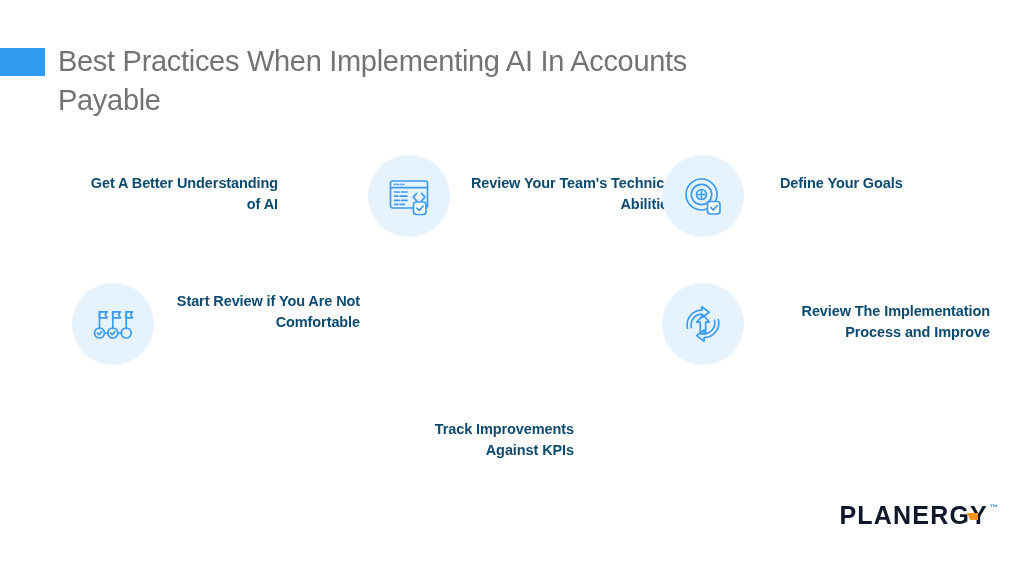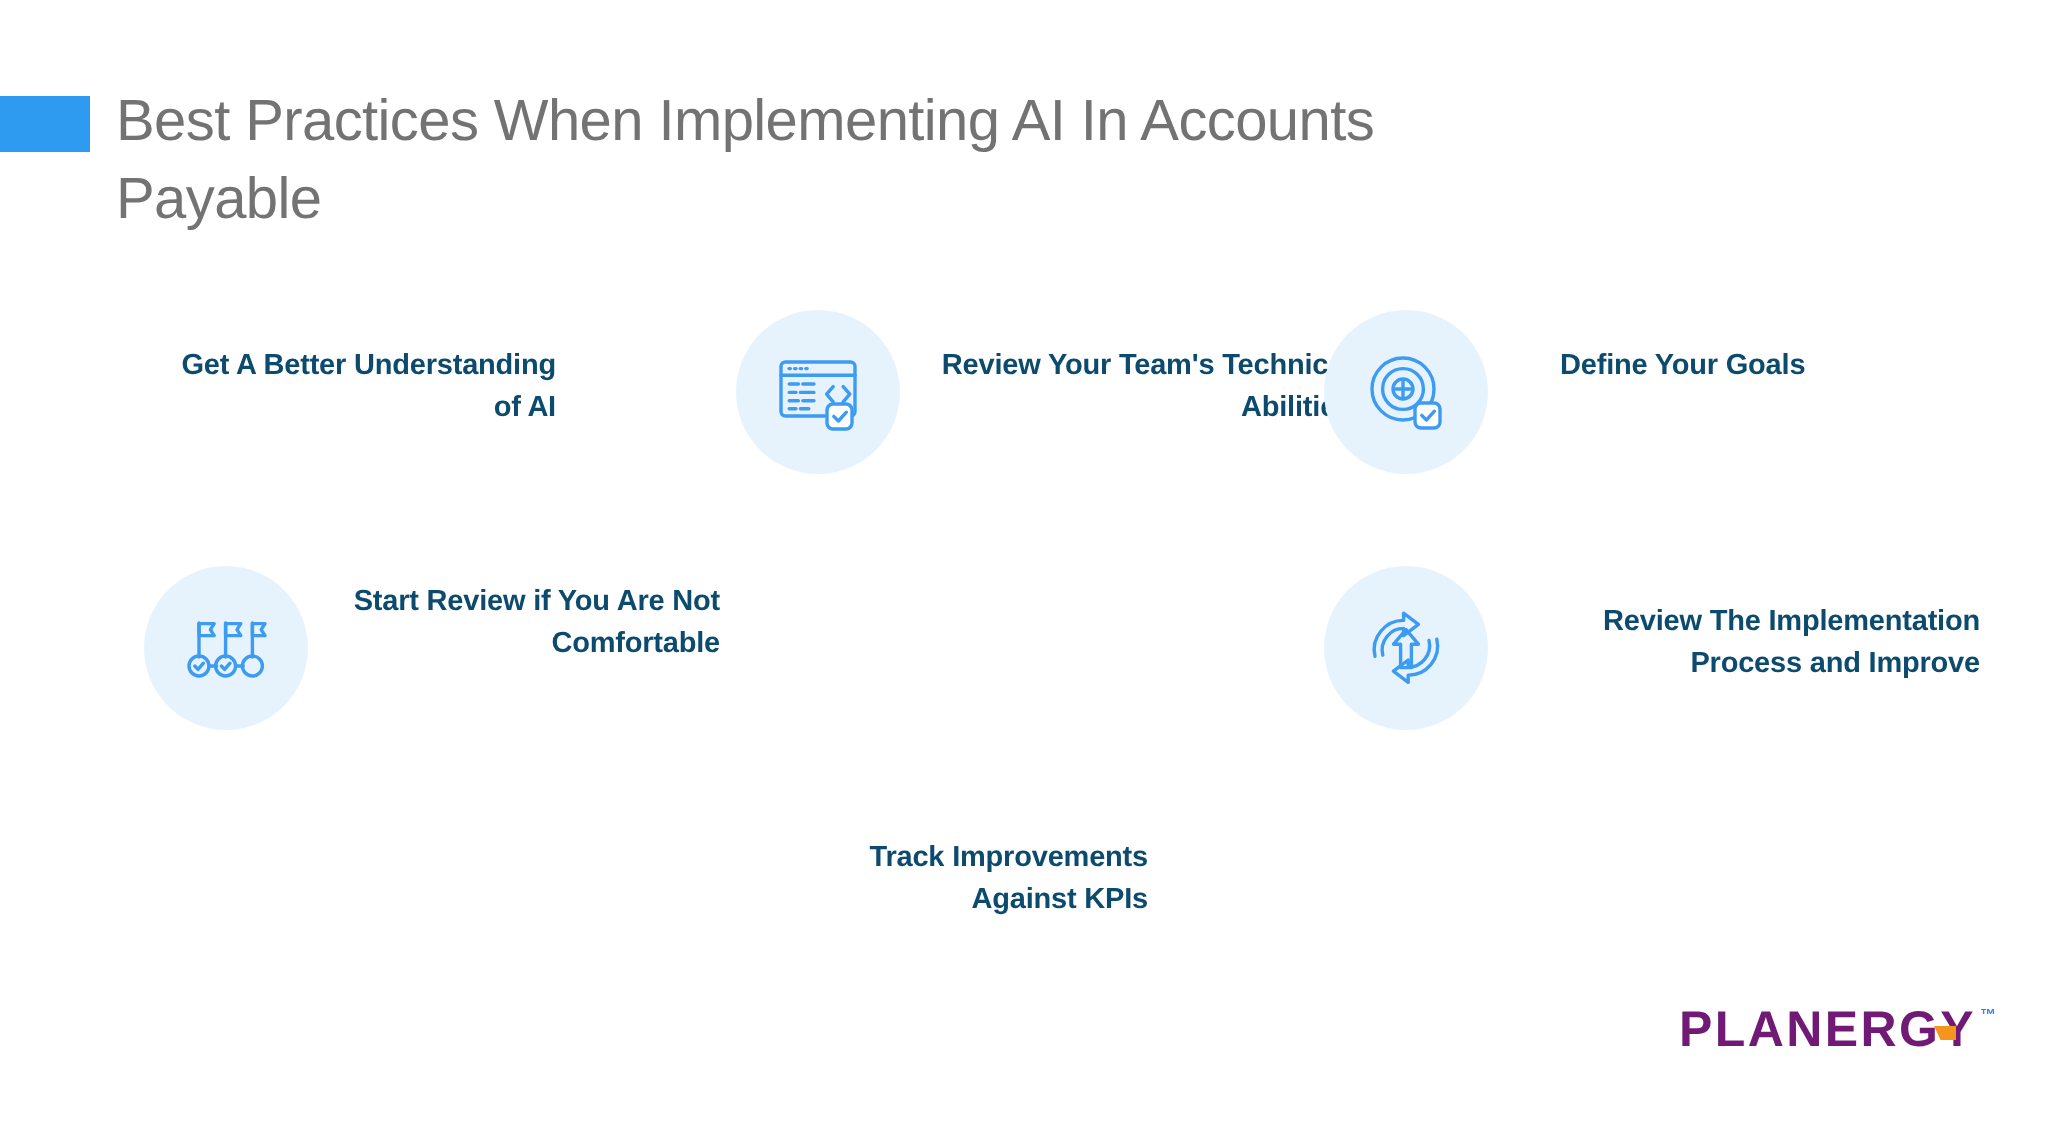--- a/index.html
+++ b/index.html
@@ -63,21 +63,21 @@
 
   
   .logo {
     position:absolute;
     right:26px; bottom:36px;
     display:flex; align-items:flex-start;
   }
   .logo-text {
     font-size:25px;
     font-weight:bold;
-    color:#701a75;
+    color:#0f172a;
     letter-spacing:1.2px;
     position:relative;
     margin-left:36px;
   }
   .logo-tm {
     font-size:8px;
     color:#2e86f0;
     margin-left:2px;
     margin-top:2px;
     font-weight:bold;

